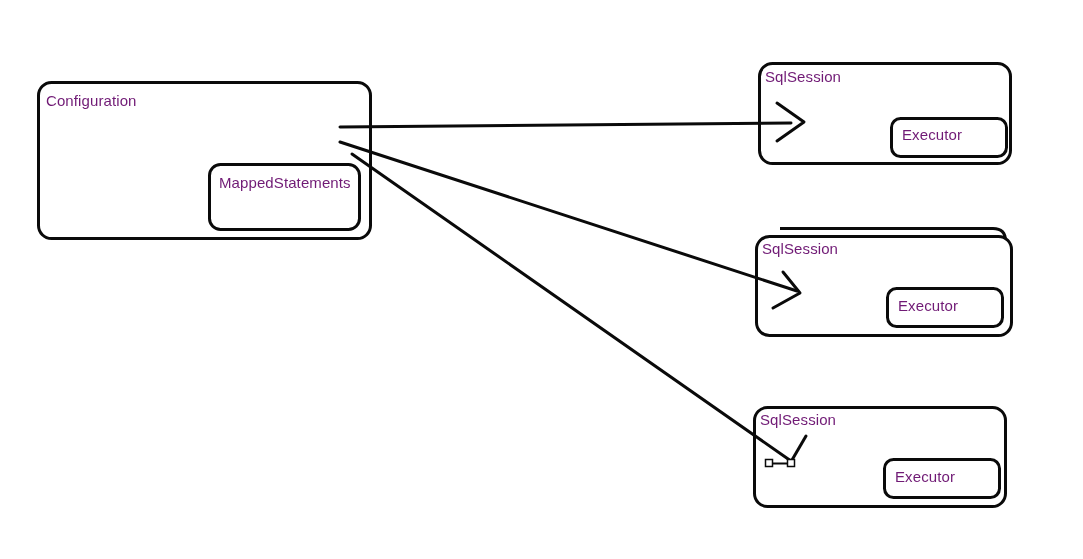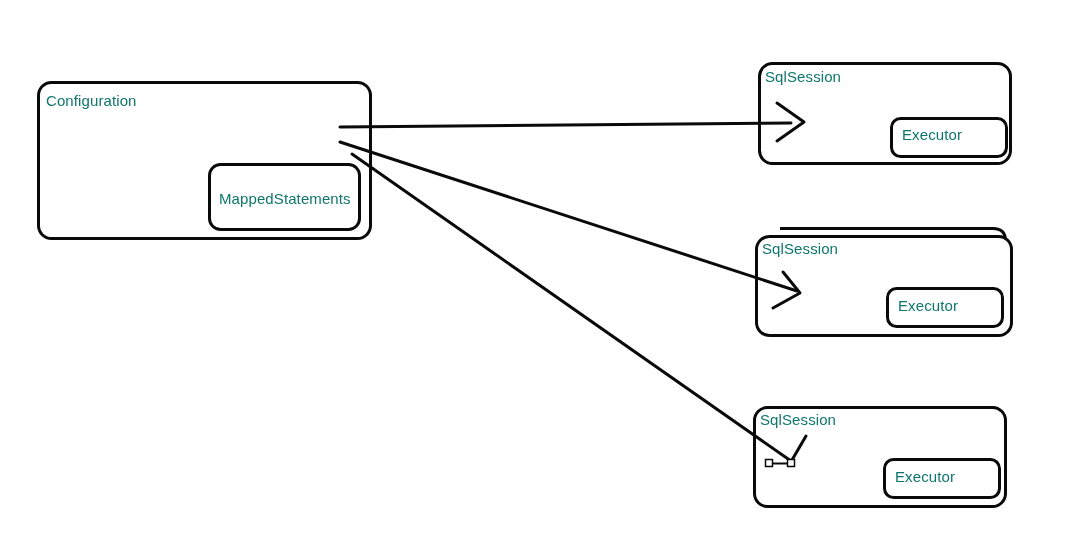--- a/index.html
+++ b/index.html
@@ -19,21 +19,21 @@
     position: absolute;
     left: 0;
     top: 0;
     width: 1083px;
     height: 559px;
   }
   .shape-label {
     position: absolute;
     font-size: 15px;
     line-height: 18px;
-    color: #0f766e;
+    color: #701a75;
     white-space: nowrap;
     letter-spacing: 0.1px;
     user-select: none;
   }
 </style>
 </head>
 <body>
 
 <div class="canvas">
 
@@ -61,21 +61,21 @@
 
     <path d="M 352 154 L 791 461" fill="none" stroke="#0a0a0a" stroke-width="3" stroke-linecap="round"></path>
     <path d="M 806 436 L 792 460" fill="none" stroke="#0a0a0a" stroke-width="3" stroke-linecap="round"></path>
     <path d="M 770 463.5 L 789 463.5" fill="none" stroke="#0a0a0a" stroke-width="2"></path>
     <rect x="765.5" y="459.5" width="7" height="7" fill="#ffffff" stroke="#0a0a0a" stroke-width="1.5"></rect>
     <rect x="787.5" y="459.5" width="7" height="7" fill="#ffffff" stroke="#0a0a0a" stroke-width="1.5"></rect>
   </svg>
 
   <div class="shape-label" style="left:46px; top:92px;">Configuration</div>
 
-  <div class="shape-label" style="left:219px; top:174px;margin-top:16px;">MappedStatements</div>
+  <div class="shape-label" style="left:219px; top:174px;">MappedStatements</div>
 
   <div class="shape-label" style="left:765px; top:68px;">SqlSession</div>
   <div class="shape-label" style="left:902px; top:126px;">Executor</div>
 
   <div class="shape-label" style="left:762px; top:240px;">SqlSession</div>
   <div class="shape-label" style="left:898px; top:297px;">Executor</div>
 
   <div class="shape-label" style="left:760px; top:411px;">SqlSession</div>
   <div class="shape-label" style="left:895px; top:468px;">Executor</div>
 

